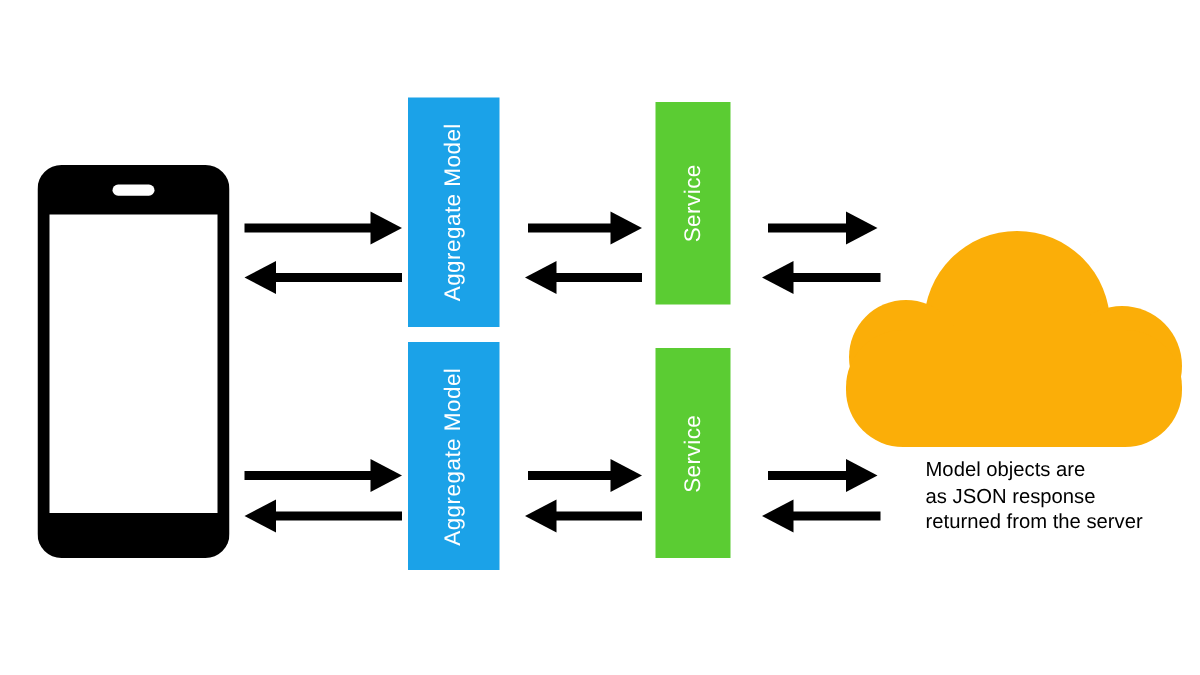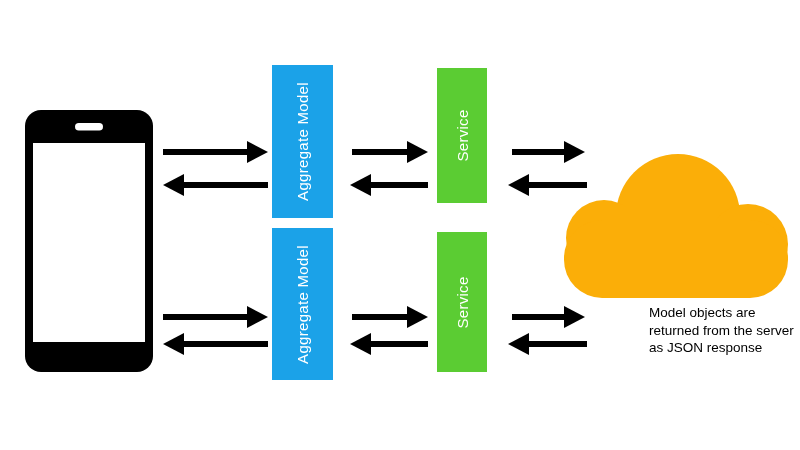--- a/index.html
+++ b/index.html
@@ -58,21 +58,21 @@
   
   .phone-svg  { position: absolute; left: 25px;  top: 110px; }
   .cloud-svg  { position: absolute; left: 560px; top: 150px; }
   .phone-body { fill: var(--arrow-black, #000); }
   .phone-screen, .phone-speaker { fill: var(--background-white, #fff); }
   .cloud-shape { fill: var(--cloud-orange, #FBAE08); }
 
   
   .annotation {
     position: absolute;
-    left: 649px;
+    left: 617px;
     top: 304px;
     color: var(--annotation-black, #000);
     font-size: 13.5px;
     line-height: 17.5px;
   }
 </style>
 </head>
 <body>
 
 <div class="canvas">
@@ -155,17 +155,17 @@
       <div class="shaft"></div>
       <div class="head"></div>
     </div>
   <div class="arrow left" style="left:508px; top:332px; width:79px;">
       <div class="shaft"></div>
       <div class="head"></div>
     </div>
 
   <div class="annotation">
     <div>Model objects are</div>
+    <div>as JSON response</div>
     <div>returned from the server</div>
-    <div>as JSON response</div>
   </div>
 
 </div>
 
 </body></html>

